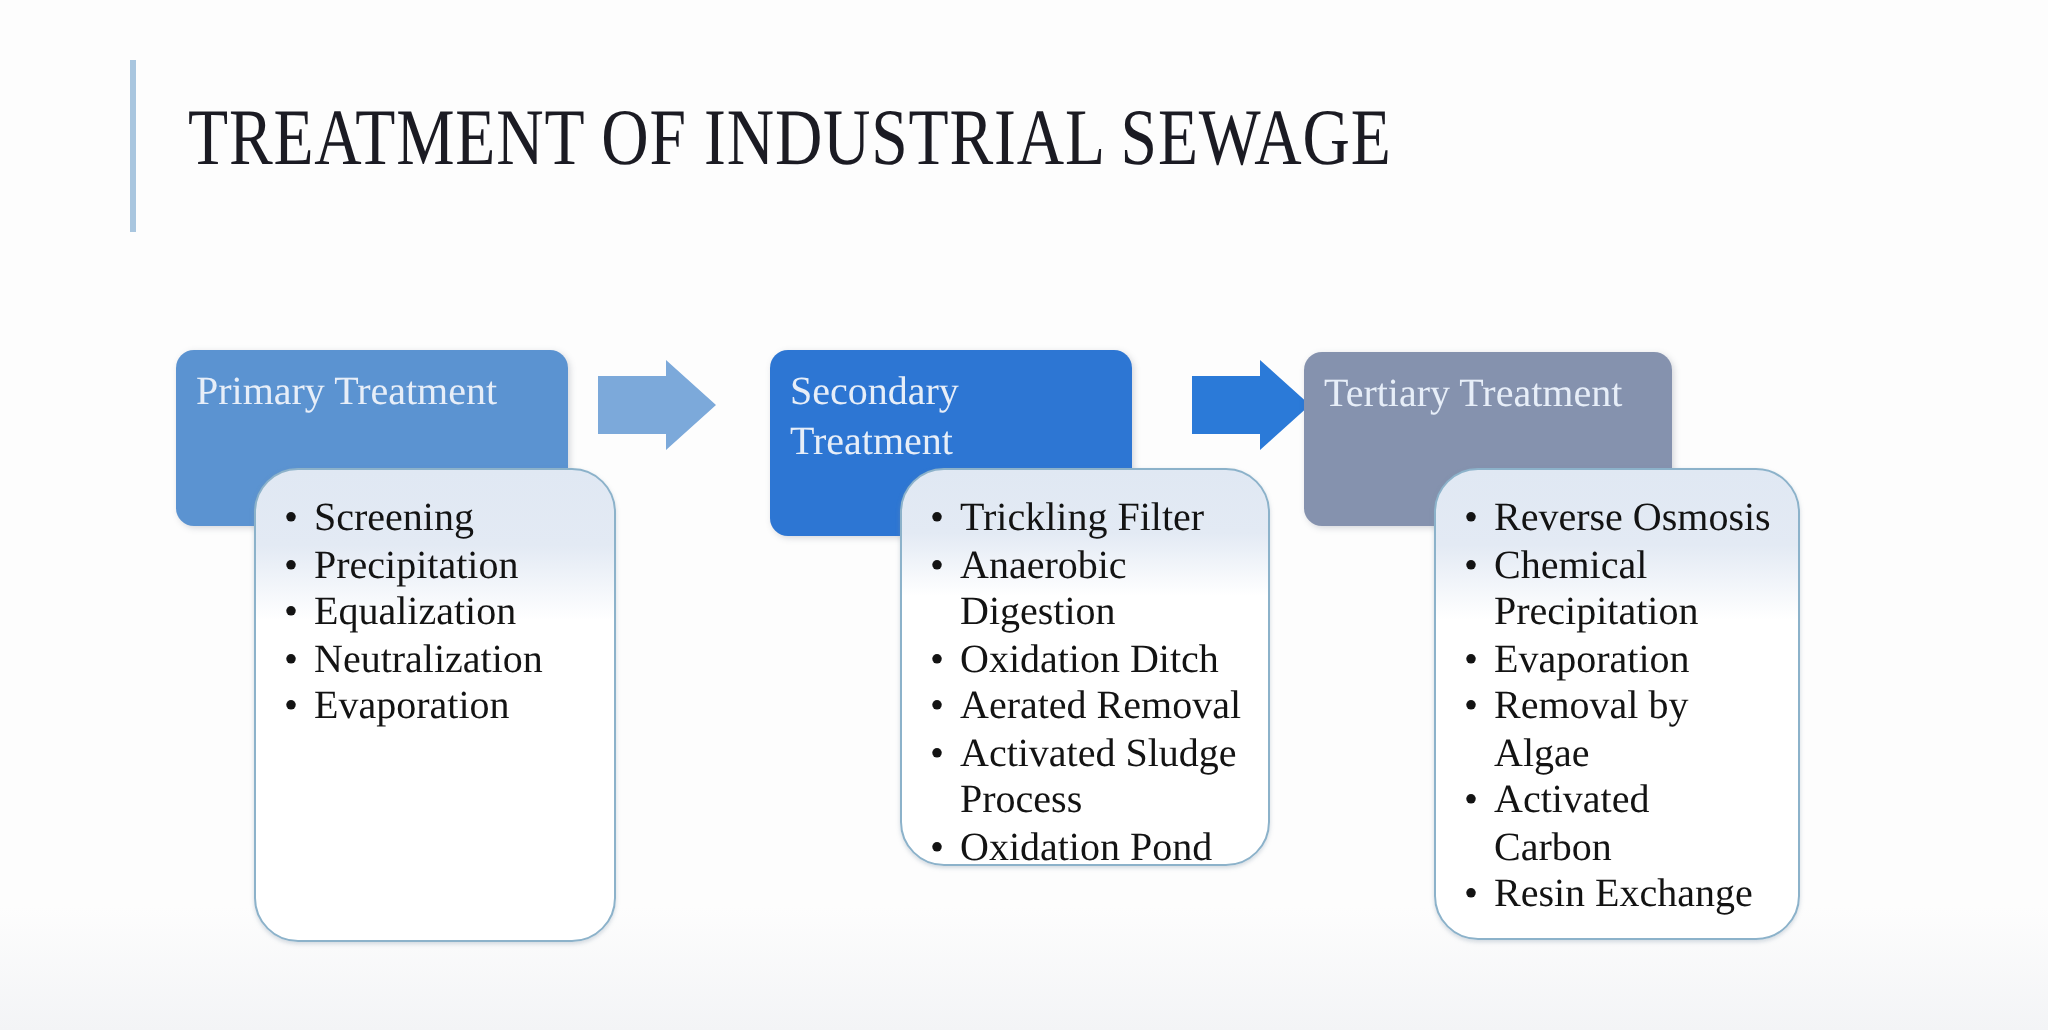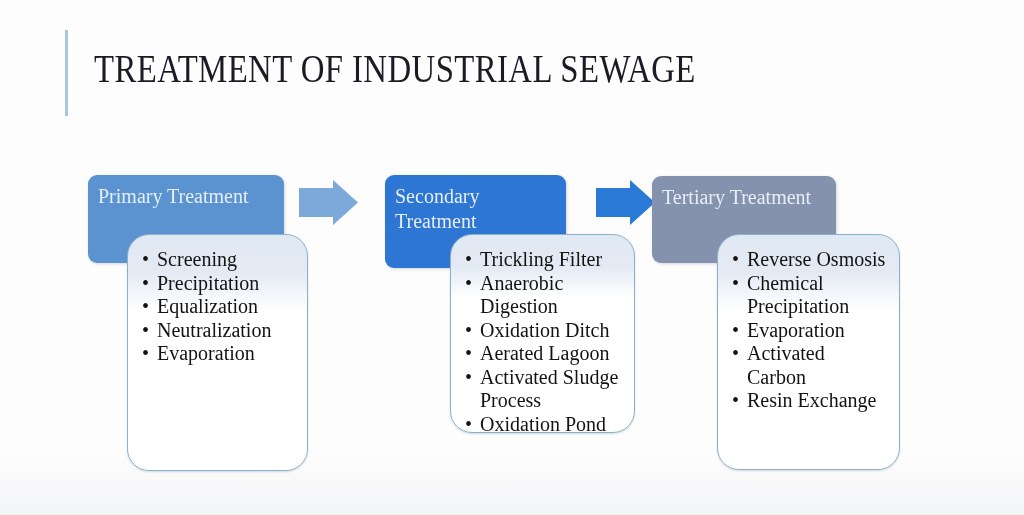--- a/index.html
+++ b/index.html
@@ -111,37 +111,39 @@
   </svg>
 
   <div class="hdr h2" style="background: rgb(45, 118, 211);">Secondary
 Treatment</div>
   <div class="panel p2">
     <ul class="items">
         <li>Trickling Filter</li>
         <li>Anaerobic
 Digestion</li>
         <li>Oxidation Ditch</li>
-        <li>Aerated Lagoon</li>
+        <li>Aerated Removal</li>
         <li>Activated Sludge
 Process</li>
         <li>Oxidation Pond</li>
       </ul>
   </div>
 
   <svg class="arrow a2" viewBox="0 0 59 45">
     <polygon points="0,8 34,8 34,0 59,22.5 34,45 34,37 0,37" fill="#2b7ad8"></polygon>
   </svg>
 
   <div class="hdr h3" style="background: rgb(133, 146, 174);">Tertiary Treatment</div>
   <div class="panel p3">
     <ul class="items">
         <li>Reverse Osmosis</li>
         <li>Chemical
 Precipitation</li>
         <li>Evaporation</li>
+        <li>Removal by
+Algae</li>
         <li>Activated
 Carbon</li>
         <li>Resin Exchange</li>
       </ul>
   </div>
 
 </div>
 
 </body></html>

